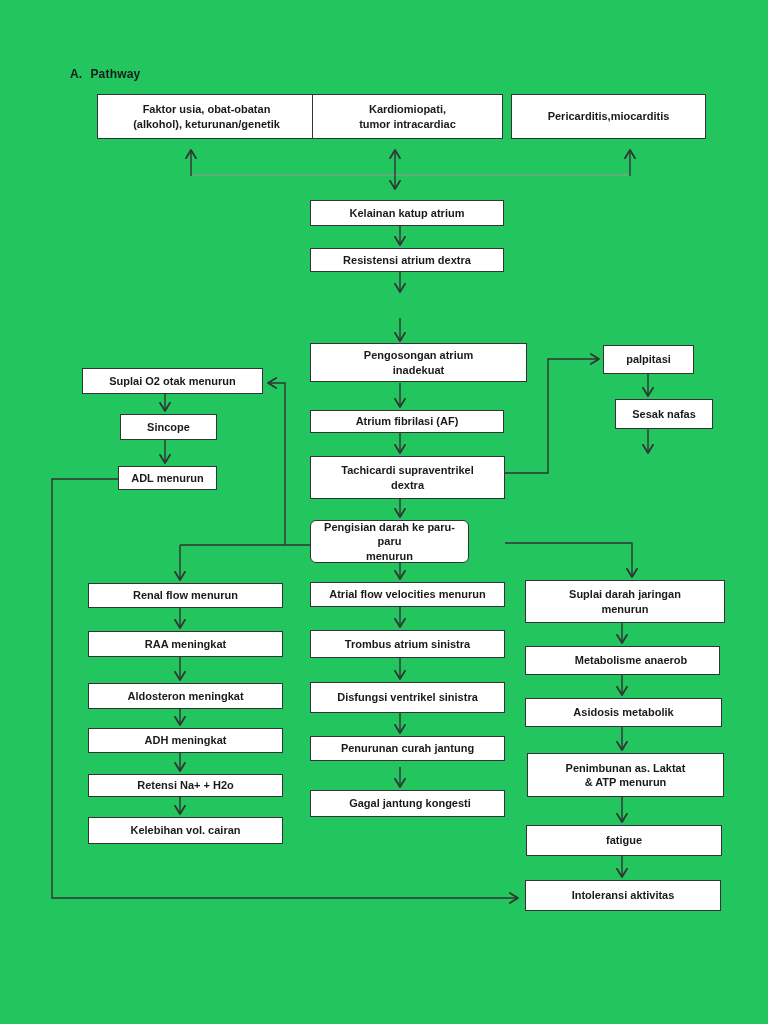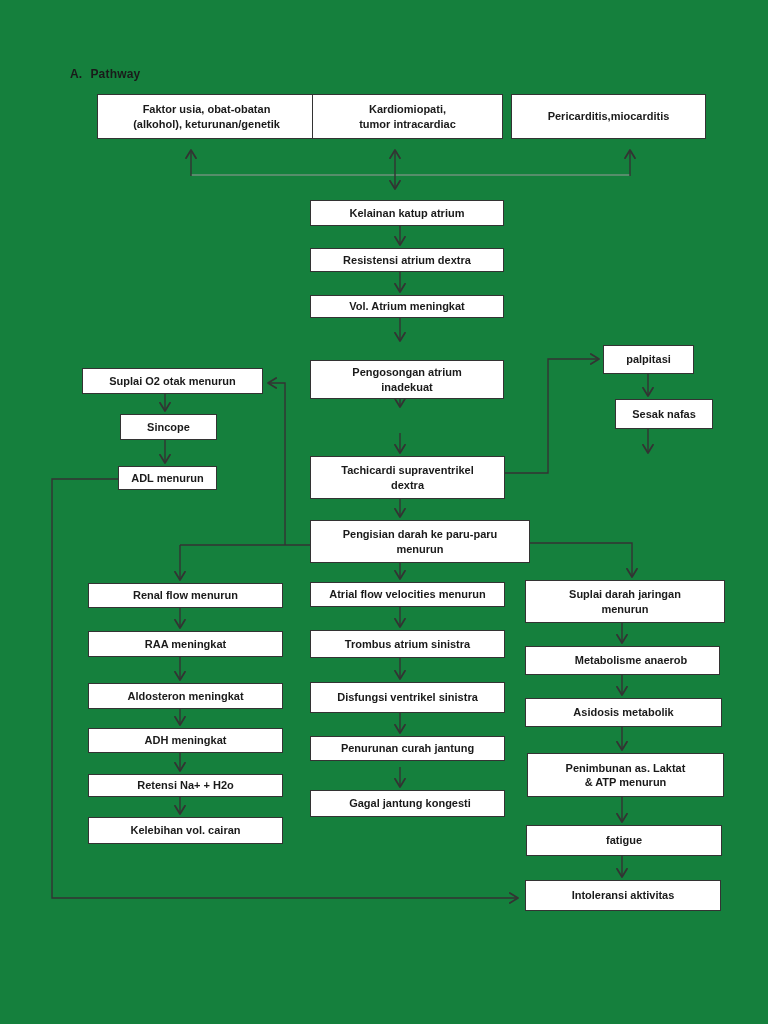--- a/index.html
+++ b/index.html
@@ -1,17 +1,17 @@
 <!DOCTYPE html>
 <html><head>
 <meta charset="utf-8">
 <style>
   html,body { margin:0; padding:0; background:#ffffff; }
   .page {
-    position:relative; width:768px; height:1024px; background:#15803d;
+    position:relative; width:768px; height:1024px; background:#22c55e;
     font-family:"Liberation Sans", sans-serif; overflow:hidden;
   }
   .doc-title {
     position:absolute; left:70px; top:67px;
     font:bold 12px "Liberation Sans", sans-serif; color:#1a1a1a;
     letter-spacing:.2px;
   }
   .doc-title .num { margin-right:8px; }
   .node {
     position:absolute; box-sizing:border-box;
@@ -86,26 +86,26 @@
   </svg>
 
   <div class="node" style="left:97px;  top:94px;  width:219px; height:45px;">Faktor usia, obat-obatan
 (alkohol), keturunan/genetik</div>
   <div class="node" style="left:312px; top:94px;  width:191px; height:45px;">Kardiomiopati,
 tumor intracardiac</div>
   <div class="node" style="left:511px; top:94px;  width:195px; height:45px;">Pericarditis,miocarditis</div>
 
   <div class="node" style="left:310px; top:200px; width:194px; height:26px;">Kelainan katup atrium</div>
   <div class="node" style="left:310px; top:248px; width:194px; height:24px;">Resistensi atrium dextra</div>
-  <div class="node" style="left:310px; top:295px; width:194px; height:23px;">Vol. Atrium meningkat</div>
-  <div class="node" style="left:310px; top:360px; width:194px; height:39px;">Pengosongan atrium
+  <div class="node" style="left:310px; top:343px; width:217px; height:39px;">Pengosongan atrium
 inadekuat</div>
+  <div class="node" style="left:310px; top:410px; width:194px; height:23px;">Atrium fibrilasi (AF)</div>
   <div class="node" style="left:310px; top:456px; width:195px; height:43px;">Tachicardi supraventrikel
 dextra</div>
-  <div class="node" style="left:310px; top:520px; width:220px; height:43px;">Pengisian darah ke paru-paru
+  <div class="node" style="left:310px; top:520px; width:159px; height:43px;border-radius:6px;">Pengisian darah ke paru-paru
 menurun</div>
   <div class="node" style="left:310px; top:582px; width:195px; height:25px;">Atrial flow velocities menurun</div>
   <div class="node" style="left:310px; top:630px; width:195px; height:28px;">Trombus atrium sinistra</div>
   <div class="node" style="left:310px; top:682px; width:195px; height:31px;">Disfungsi ventrikel sinistra</div>
   <div class="node" style="left:310px; top:736px; width:195px; height:25px;">Penurunan curah jantung</div>
   <div class="node" style="left:310px; top:790px; width:195px; height:27px;padding-left:8px;">Gagal jantung kongesti</div>
 
   <div class="node" style="left:82px;  top:368px; width:181px; height:26px;">Suplai O2 otak menurun</div>
   <div class="node" style="left:120px; top:414px; width:97px;  height:26px;">Sincope</div>
   <div class="node" style="left:118px; top:466px; width:99px;  height:24px;">ADL menurun</div>

